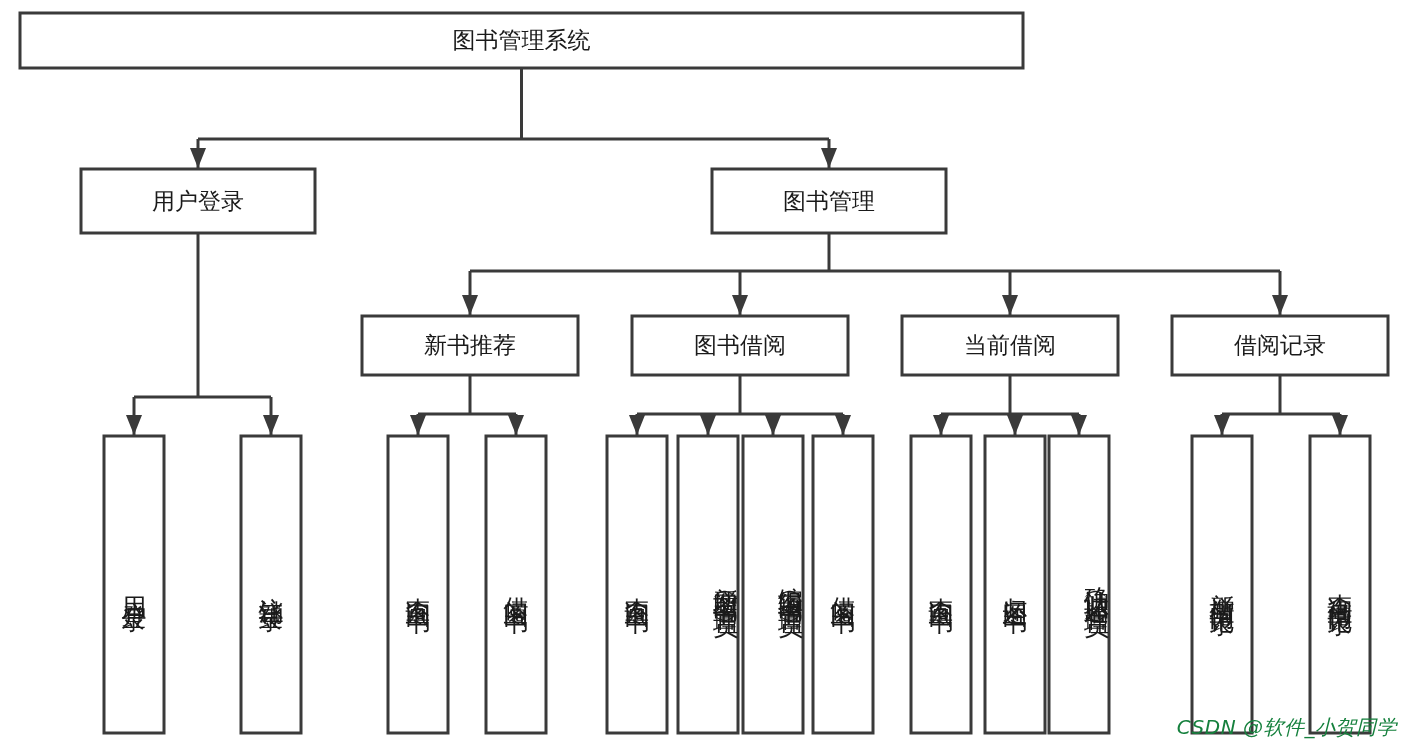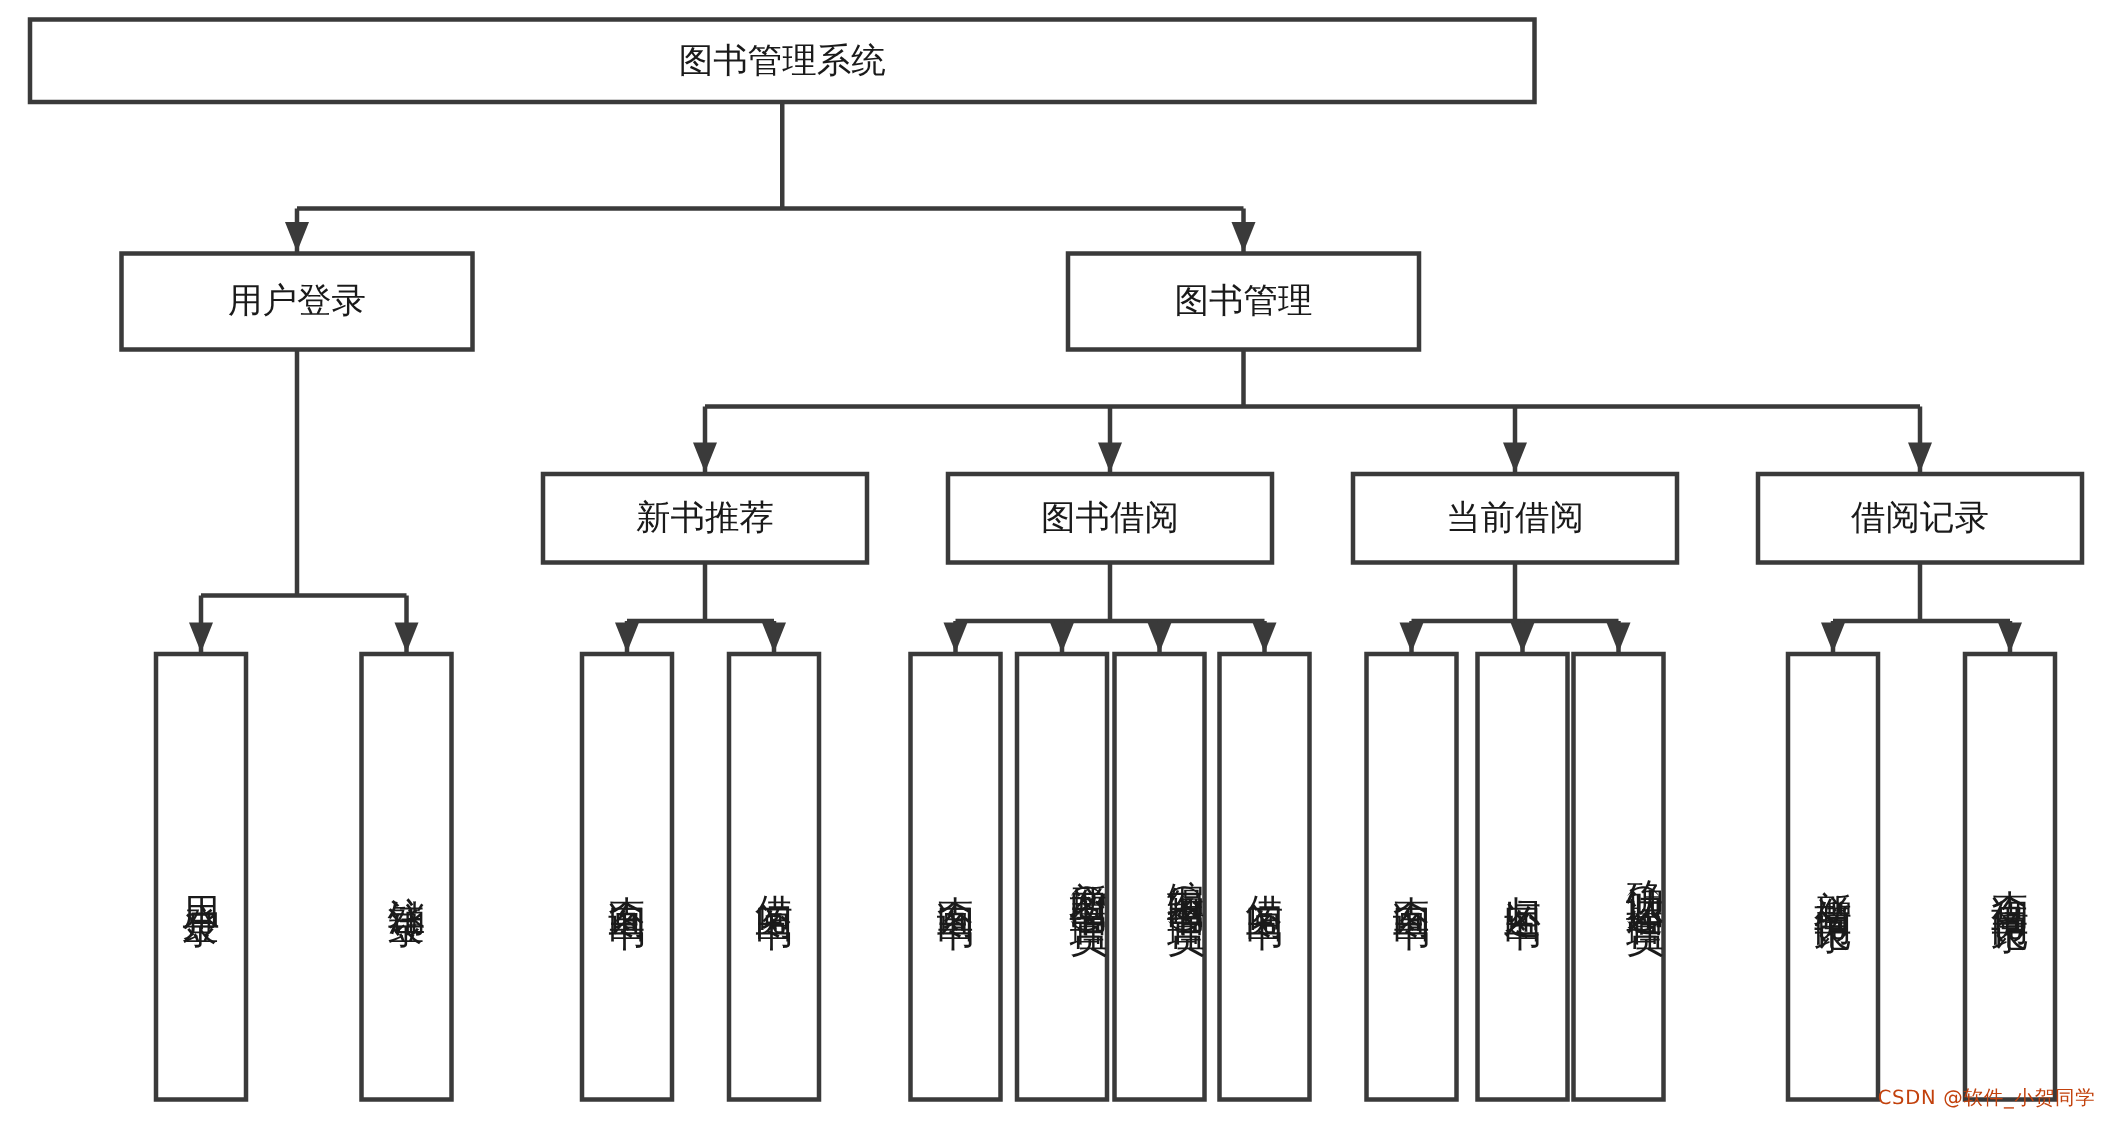--- a/index.html
+++ b/index.html
@@ -58,24 +58,25 @@
     color: #1a1a1a;
     letter-spacing: 4px;
     white-space: nowrap;
     pointer-events: none;
   }
   .watermark {
     position: absolute;
     right: 8px;
     bottom: 6px;
     font-family: "DejaVu Sans", "Liberation Sans", sans-serif;
-    font-size: 13px;
-    color: #c2410c;
+    font-size: 20px;
+    color: #15803d;
     white-space: nowrap;
     letter-spacing: 0.5px;
+    font-style: italic;
   }
 </style>
 </head>
 <body>
 
 <div id="diagram-root">
   <svg class="diagram" viewBox="0 0 1405 747">
     <defs></defs>
     <g id="connectors-layer">
         <line x1="521.5" y1="68" x2="521.5" y2="139" class="connector"></line>

